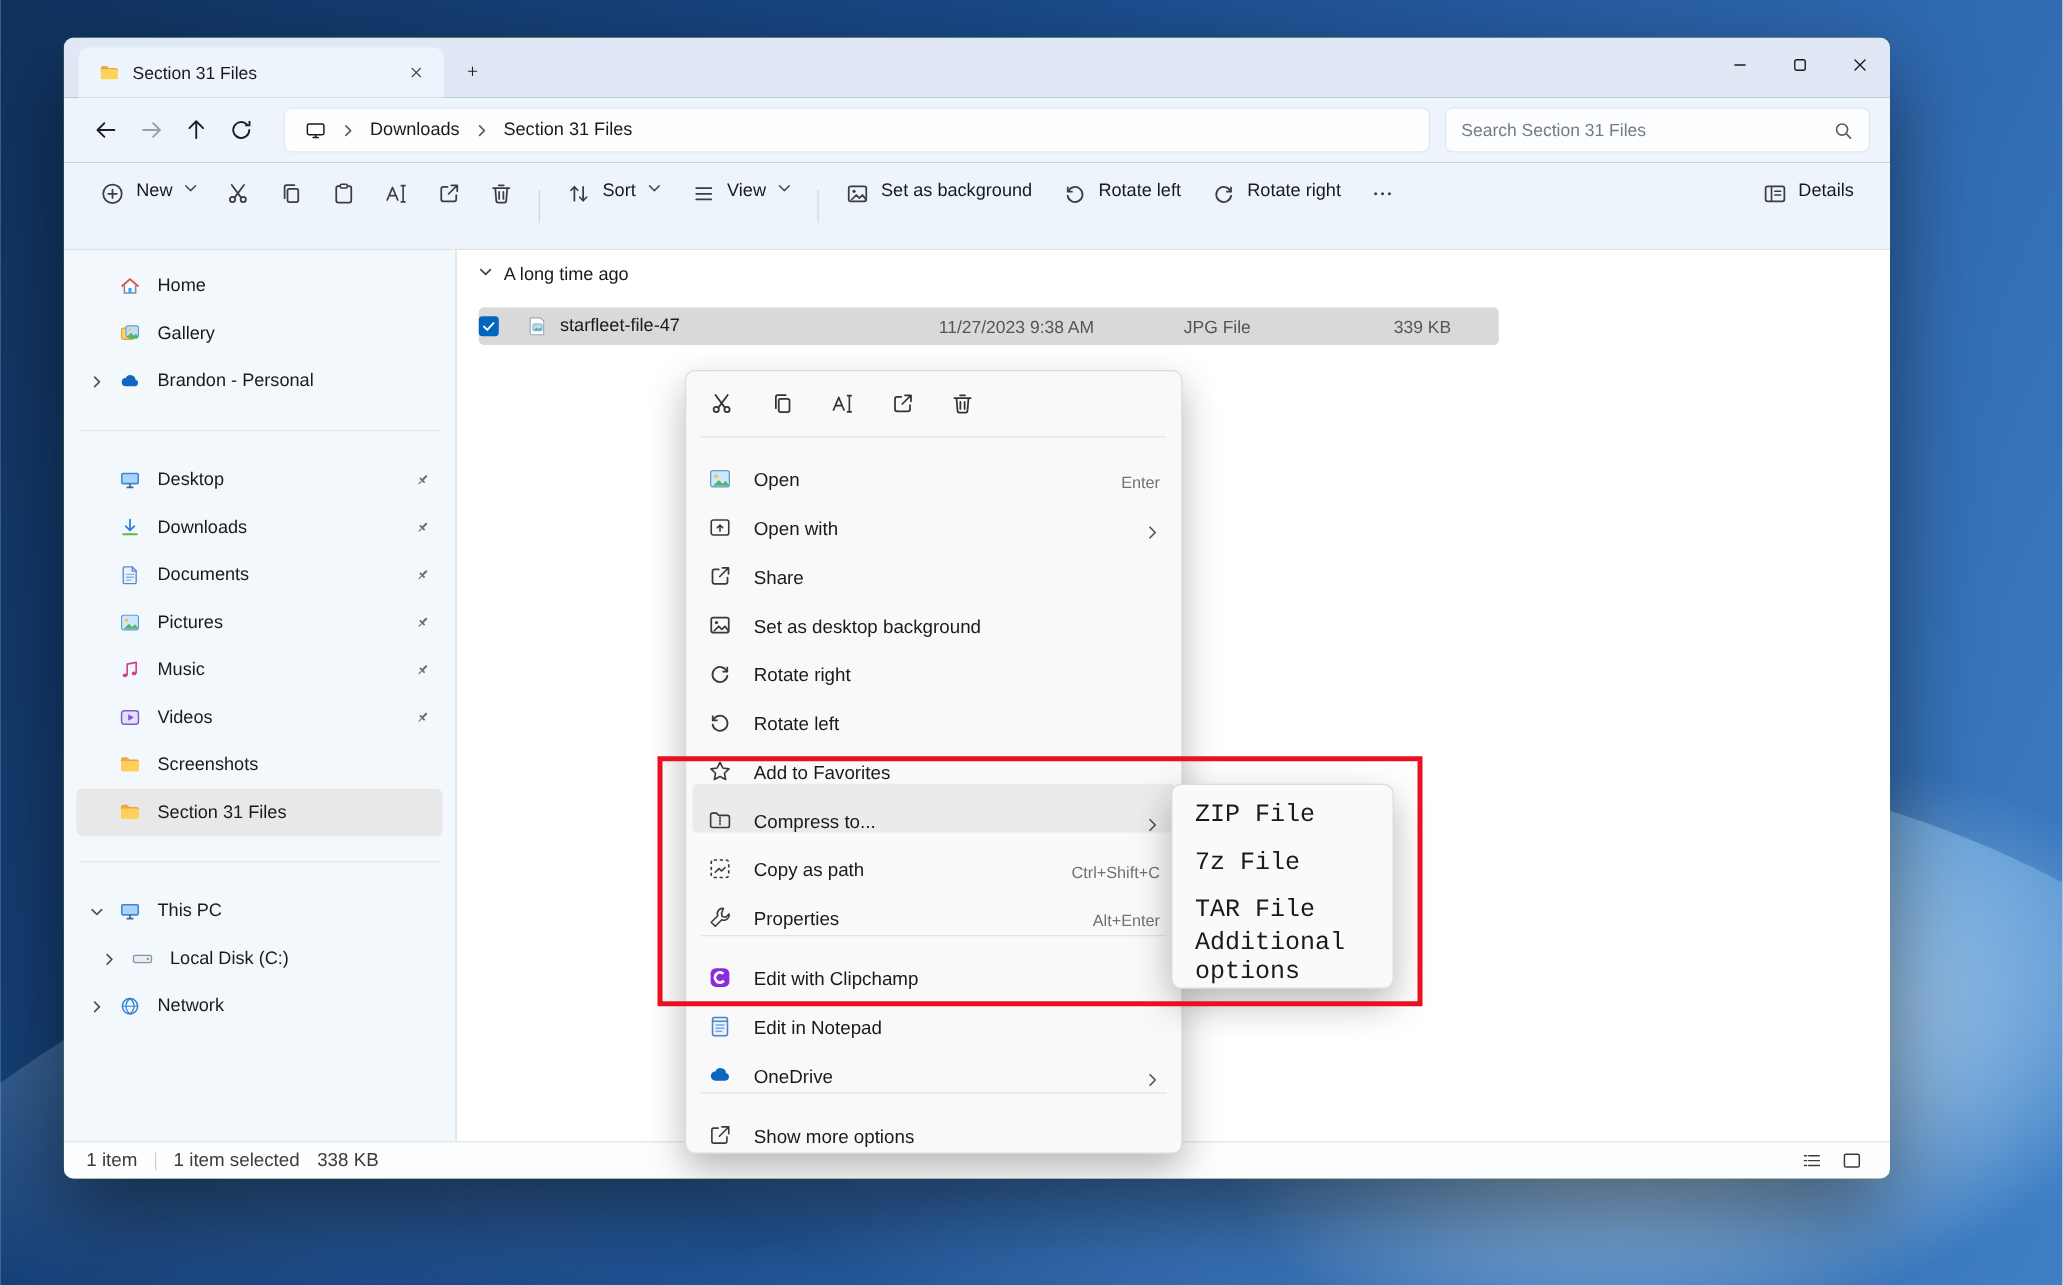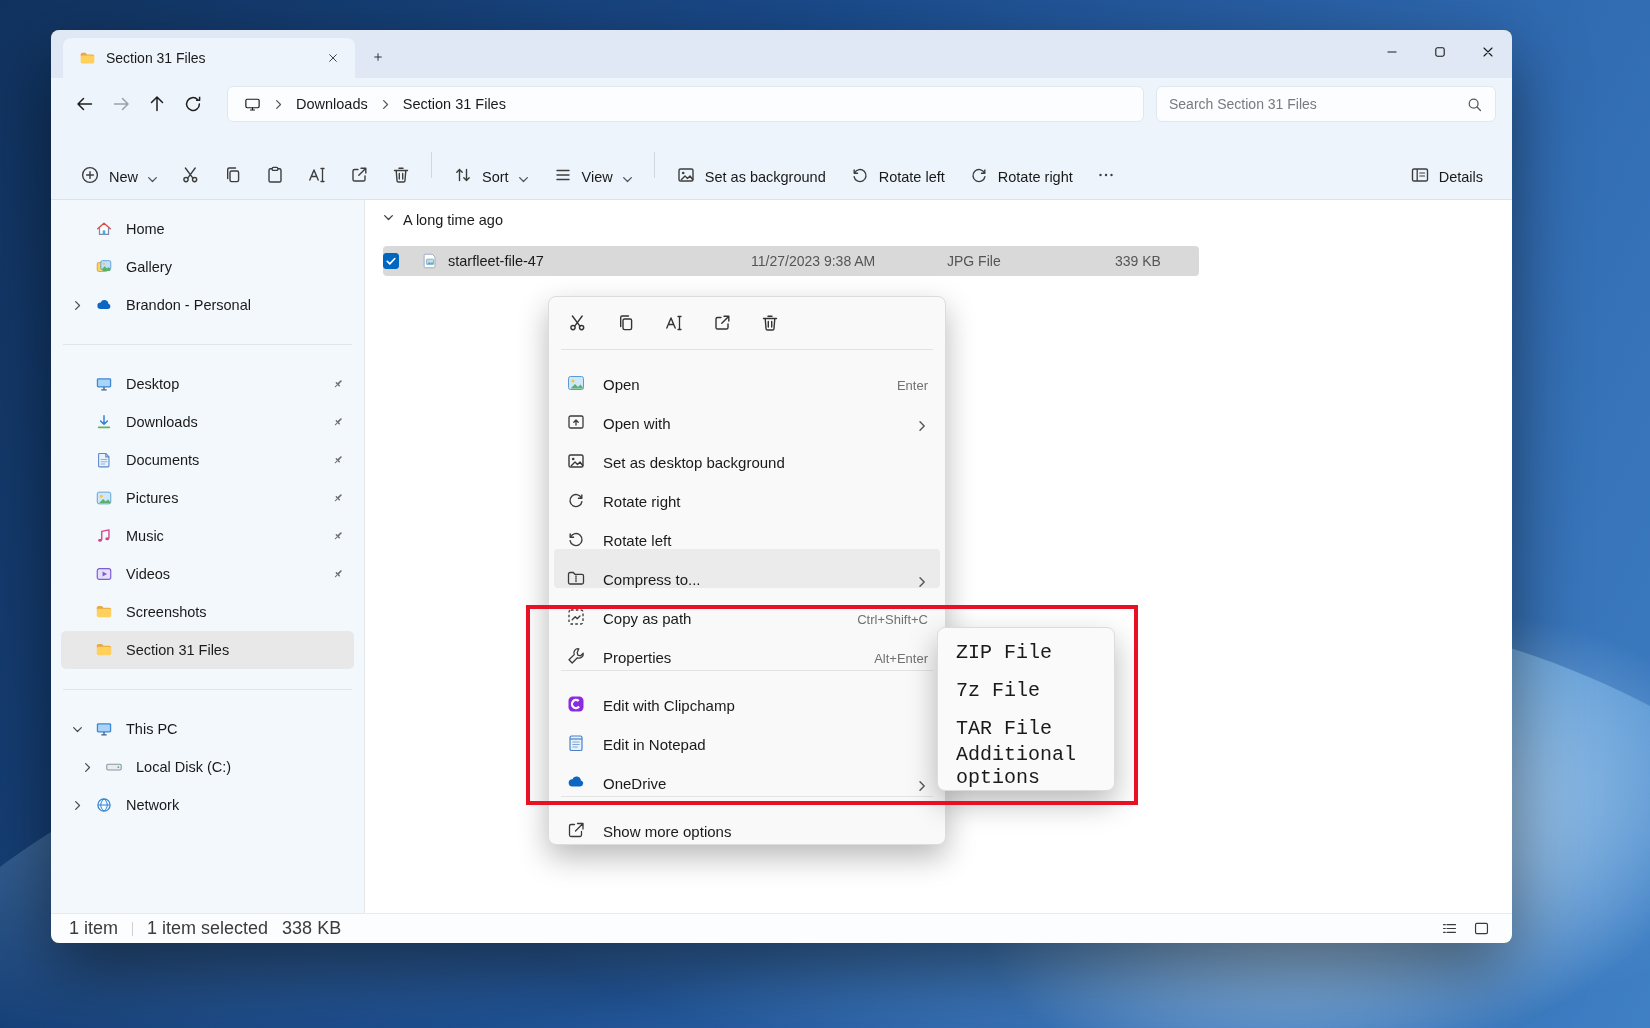--- a/index.html
+++ b/index.html
@@ -49,21 +49,21 @@
   .bc-chev { width:11px; height:11px; color:#5a5a5a; }
   .searchbox { width:340px; height:36px; background:#fbfdfe; border:1px solid #e2e7ee; border-radius:6px;
     display:flex; align-items:center; padding:0 12px; }
   .searchbox input { flex:1; border:none; outline:none; background:transparent; font-size:14px; color:#1a1a1a; }
   .searchbox input::placeholder { color:#767b82; }
   .searchbox .ic16 { color:#5a5a5a; }
 
   
   .toolbar { height:70px; background:#eef4fb; border-bottom:1px solid #dfe3e8;
     display:flex; align-items:center; padding:0 18px; gap:2px; }
-  .tb-btn { display:flex; align-items:flex-end; gap:9px; height:40px; padding:0 11px; border-radius:5px; font-size:14.5px; color:#191919; }
+  .tb-btn { display:flex; align-items:flex-start; gap:9px; height:40px; padding:0 11px; border-radius:5px; font-size:14.5px; color:#191919; }
   .tb-btn .ic { color:#3d3d3d; }
   .tb-ico { width:40px; justify-content:center; padding:0; }
   .tb-sep { width:1px; height:26px; background:#d3d8de; margin:0 8px; }
   .tb-chev { width:11px; height:11px; color:#555; }
   .tb-details { margin-left:auto; }
 
   
   .wbody { position:absolute; left:0; right:0; top:170px; bottom:30px; display:flex; }
 
   
@@ -114,21 +114,21 @@
     background:#fafafa; border:1px solid #dcdcdc; border-radius:8px;
     box-shadow:0 12px 30px rgba(0,0,0,.28); padding:5px 0; font-size:20px;font-family:Liberation Mono, monospace; }
   .sub-item { height:38px; margin:0 5px; padding:0 13px; display:flex; align-items:center; border-radius:4px; }
 
   
   .redbox { position:absolute; left:475px; top:575px; width:612px; height:200px;
     border:4px solid #e81123; z-index:40; pointer-events:none; }
 
   
   .statusbar { position:absolute; left:0; right:0; bottom:0; height:30px; background:#fbfdfe;
-    border-top:1px solid #e7eaee; display:flex; align-items:center; padding:0 18px; gap:14px; font-size:18px; color:#3c3c3c; }
+    border-top:1px solid #e7eaee; display:flex; align-items:center; padding:0 18px; gap:14px; font-size:15px; color:#3c3c3c; }
   .vsep { width:1px; height:14px; background:#cfcfcf; }
   .sb-right { margin-left:auto; display:flex; gap:6px; }
   .view-btn { width:26px; height:24px; display:flex; align-items:center; justify-content:center; color:#3a3a3a; border-radius:3px; }
 </style>
 </head>
 <body>
 
 <svg width="0" height="0" style="position:absolute">
   <defs>
     <symbol id="i-chevR" viewBox="0 0 12 12">
@@ -702,35 +702,47 @@
       <svg class="mi-ic">
           <use href="#i-openwith"></use>
         </svg>
       <span class="mi-label">Open with</span>
       <svg class="mi-chev">
           <use href="#i-chevR"></use>
         </svg>
     </div>
     <div class="cm-item">
       <svg class="mi-ic">
+          <use href="#i-share"></use>
+        </svg>
+      <span class="mi-label">Share</span>
+    </div>
+    <div class="cm-item">
+      <svg class="mi-ic">
           <use href="#i-photo-line"></use>
         </svg>
       <span class="mi-label">Set as desktop background</span>
     </div>
     <div class="cm-item">
       <svg class="mi-ic">
           <use href="#i-rotR"></use>
         </svg>
       <span class="mi-label">Rotate right</span>
     </div>
     <div class="cm-item">
       <svg class="mi-ic">
           <use href="#i-rotL"></use>
         </svg>
       <span class="mi-label">Rotate left</span>
+    </div>
+    <div class="cm-item">
+      <svg class="mi-ic">
+          <use href="#i-star"></use>
+        </svg>
+      <span class="mi-label">Add to Favorites</span>
     </div>
     <div class="cm-item hovered">
       <svg class="mi-ic">
           <use href="#i-compress"></use>
         </svg>
       <span class="mi-label">Compress to...</span>
       <svg class="mi-chev">
           <use href="#i-chevR"></use>
         </svg>
     </div>

